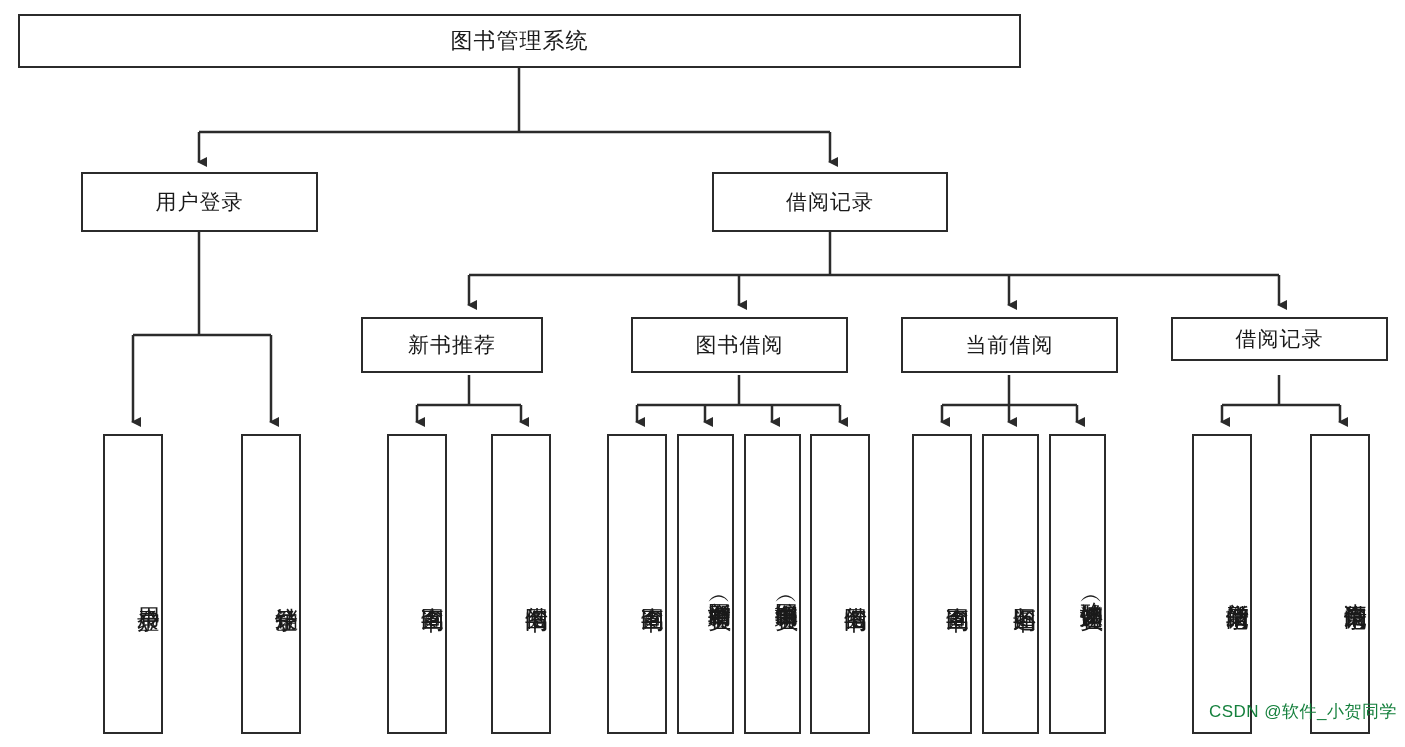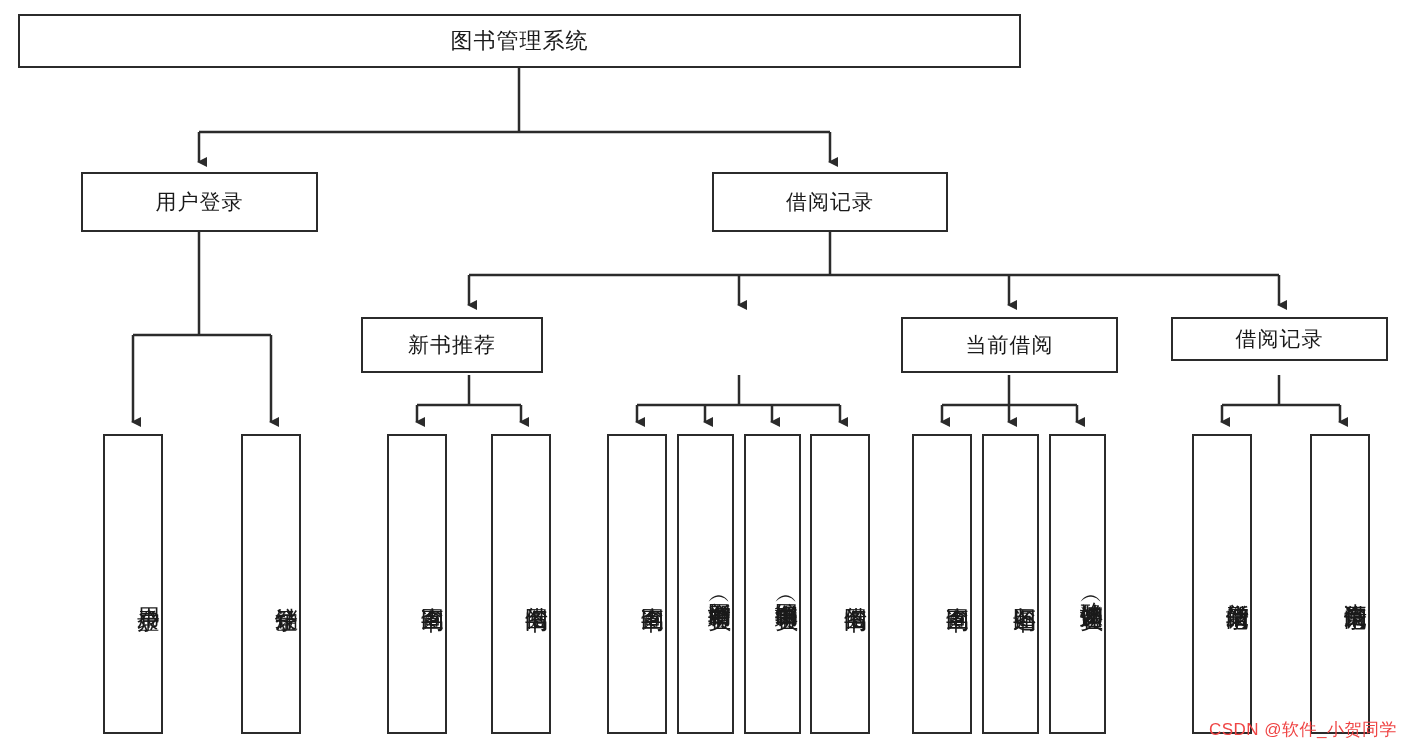--- a/index.html
+++ b/index.html
@@ -17,22 +17,22 @@
   }
   .node.horiz{font-size:21px;letter-spacing:1px;}
   .node.root{font-size:22px;letter-spacing:1px;}
   .node.vert{
     writing-mode:vertical-rl;text-orientation:upright;
     font-size:23px;line-height:1.12;letter-spacing:1px;
     align-items:flex-start;justify-content:center;padding-top:14px;
   }
   .node.vert.tall{padding-top:8px;}
   .watermark{
-    position:absolute;right:8px;bottom:6px;
-    font-size:17px;color:#ef4444;letter-spacing:0.5px;
+    position:absolute;right:8px;bottom:24px;
+    font-size:17px;color:#15803d;letter-spacing:0.5px;
     white-space:nowrap;pointer-events:none;text-align:right;
   }
   svg.links{position:absolute;left:0;top:0;width:1405px;height:747px;pointer-events:none;}
 </style>
 </head>
 <body>
 
 <div id="diagram">
 
   <svg class="links" viewBox="0 0 1405 747">
@@ -92,20 +92,23 @@
   <div class="node horiz" style="left:81px;top:172px;width:237px;height:60px;">
     <span>用户登录</span>
   </div>
   <div class="node horiz" style="left:712px;top:172px;width:236px;height:60px;">
     <span>借阅记录</span>
   </div>
 
   <div class="node horiz" style="left:361px;top:317px;width:182px;height:56px;">
     <span>新书推荐</span>
   </div>
+  <div class="node horiz" style="left:631px;top:317px;width:217px;height:56px;">
+    <span>图书借阅</span>
+  </div>
   <div class="node horiz" style="left:901px;top:317px;width:217px;height:56px;font-family:Liberation Serif, serif;">
     <span>当前借阅</span>
   </div>
   <div class="node horiz" style="left:1171px;top:317px;width:217px;height:44px;">
     <span>借阅记录</span>
   </div>
 
   <div class="node vert" style="left:103px;top:434px;width:60px;height:300px;">
     <span>用户登录</span>
   </div>

